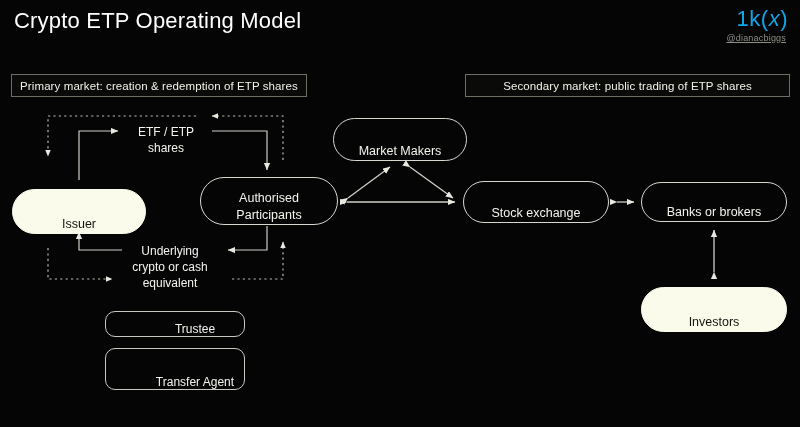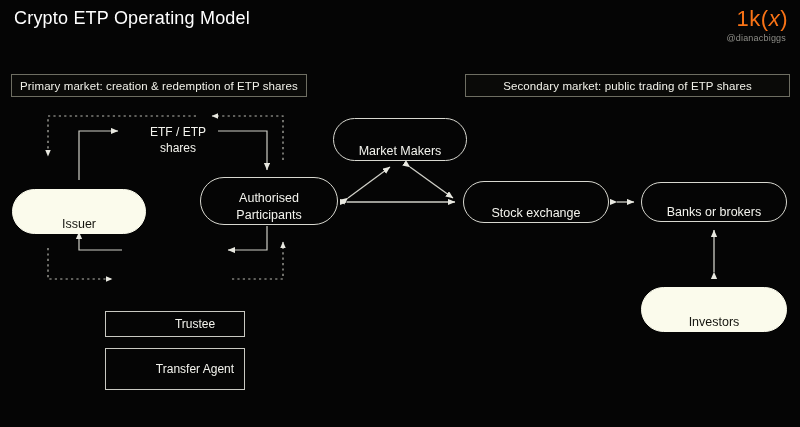--- a/index.html
+++ b/index.html
@@ -16,43 +16,44 @@
     overflow: hidden;
     font-family: "Liberation Sans", sans-serif;
     color: #ffffff;
   }
 
   
   #page-title {
     position: absolute;
     left: 14px;
     top: 8px;
-    font-size: 18px;
+    font-size: 22px;
     font-weight: 500;
     letter-spacing: 0.2px;
     color: #ffffff;
     white-space: nowrap;
   }
   #brand-logo {
     position: absolute;
     right: 12px;
     top: 6px;
     font-size: 22px;
     font-weight: 400;
-    color: #f97316;
+    color: #0ea5e9;
     letter-spacing: 0.5px;
   }
   #brand-logo .ital { font-style: italic; }
   #brand-handle {
     position: absolute;
     right: 14px;
     top: 33px;
     font-size: 9px;
     color: #8e8e88;
     letter-spacing: 0.2px;
+    text-decoration: underline;
   }
 
   
   .band {
     position: absolute;
     box-sizing: border-box;
     border: 1px solid #6e6e62;
     background: #0a0a08;
     display: flex;
     align-items: center;
@@ -94,44 +95,43 @@
   #node-mm           { left: 333px; top: 118px; width: 134px; height: 43px; }
   #node-stock        { left: 463px; top: 181px; width: 146px; height: 42px; }
   #node-banks        { left: 641px; top: 182px; width: 146px; height: 40px; }
   #node-investors    { left: 641px; top: 278px; width: 146px; height: 45px; }
 
   
   .svc {
     position: absolute;
     box-sizing: border-box;
     border: 1px solid #c9c9c2;
-    border-radius: 0;
+    border-radius: 10px;
     display: flex;
-    align-items: center;
+    align-items: flex-end;
     justify-content: center;
     font-size: 12px;
     color: #f4f4ee;
     background: transparent;
     z-index: 4;
     padding-left: 40px;
   }
   #node-trustee  { left: 105px; top: 311px; width: 140px; height: 26px; }
   #node-transfer { left: 105px; top: 348px; width: 140px; height: 42px; }
   #node-custodian{ left: 105px; top: 381px; width: 140px; height: 26px; }
 
   
   .edge-label {
     position: absolute;
     text-align: center;
     font-size: 12px;
     line-height: 1.35;
     color: #f4f4ee;
     z-index: 5;
     background: #050505;
-    margin-left: 12px;
   }
   #label-etf        { left: 126px; top: 124px; width: 80px; }
   #label-underlying { left: 124px; top: 243px; width: 92px; }
 
   
   #wires {
     position: absolute;
     left: 0; top: 0;
     width: 800px; height: 427px;
     z-index: 2;
@@ -198,20 +198,25 @@
 
       <path d="M 714,272 L 714,230" marker-start="url(#ah)" marker-end="url(#ah)"></path>
     </g>
   </svg>
 
   <div class="edge-label" id="label-etf">
     <div>ETF / ETP</div>
     <div>shares</div>
   </div>
 
+  <div class="edge-label" id="label-underlying">
+    <div>Underlying</div>
+    <div>crypto or cash</div>
+    <div>equivalent</div>
+  </div>
 
   <div class="node filled" id="node-issuer">
     <span>Issuer</span>
   </div>
 
   <div class="node" id="node-ap">
     <span>
       <span>Authorised</span><br>
       <span>Participants</span>
     </span>

